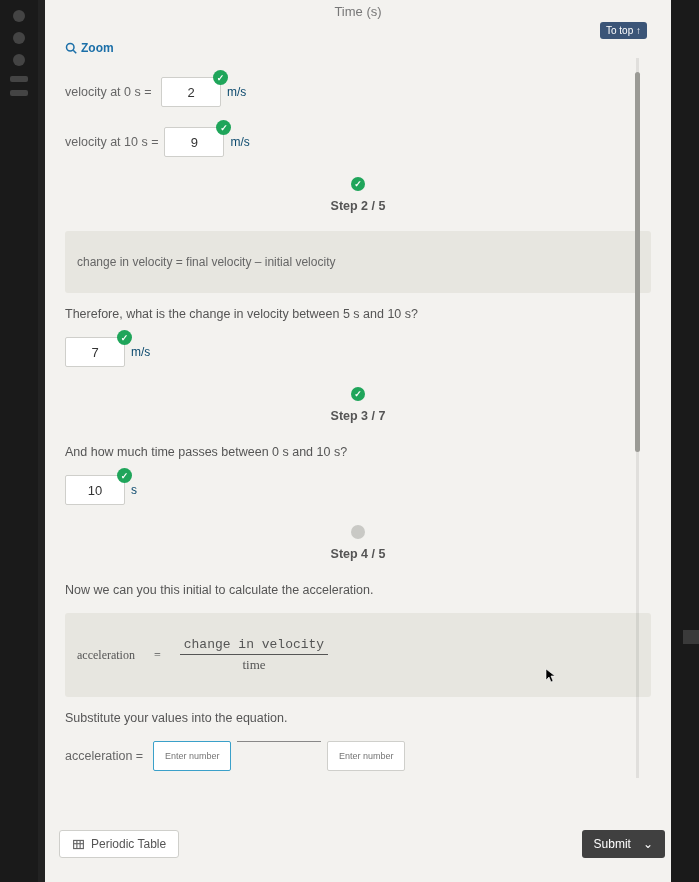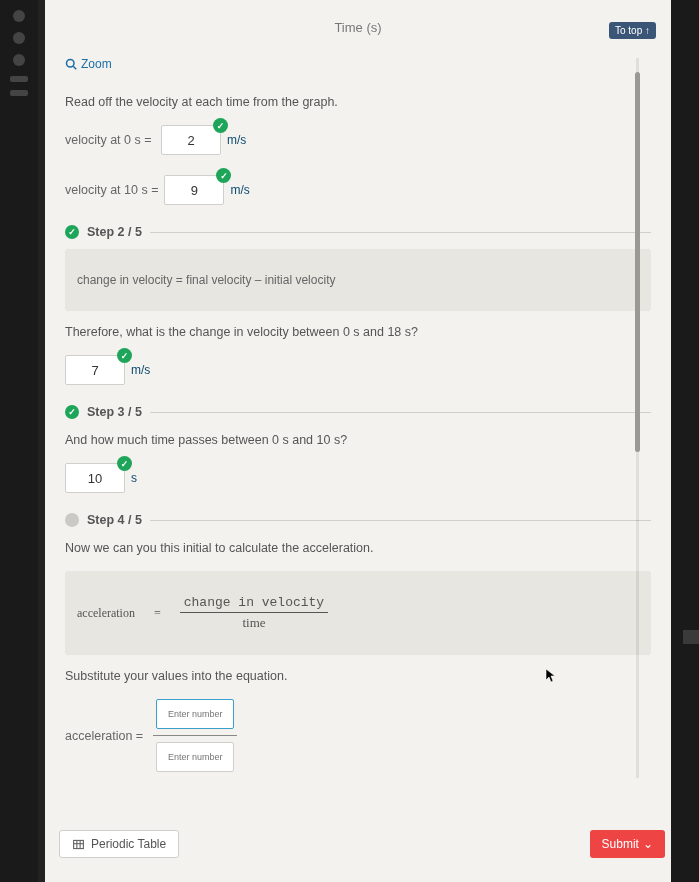--- a/index.html
+++ b/index.html
@@ -22,36 +22,36 @@
       position: absolute;
       left: 45px; right: 28px; top: 0; bottom: 0;
       background: #f3f2ef;
       padding: 0 14px 0 14px;
       overflow: hidden;
     }
     .top-label {
       text-align: center;
       color: #777;
       font-size: 13px;
-      padding: 20px 0 8px;
+      padding: 4px 0 8px;
     }
     .totop {
       position: absolute;
-      top: 22px; right: 15px;
+      top: 22px; right: 24px;
       background: #3b5577;
       color: #fff;
       font-size: 10px;
       padding: 3px 6px;
       border-radius: 3px;
       cursor: pointer;
     }
     .zoom-link {
       color: #1b6fa8;
       font-size: 12px;
-      font-weight: 400;
+      font-weight: 700;
       display: inline-flex;
       align-items: center;
       gap: 4px;
       margin: 14px 0 10px;
       cursor: pointer;
     }
     .zoom-link svg { width:12px;height:12px;stroke:#1b6fa8;stroke-width:2;fill:none;}
     .content { padding: 0 6px; }
     .instr { color:#555; font-size:12.5px; margin: 14px 0 16px; }
     .field-row { display:flex; align-items:center; gap:6px; margin: 12px 0 20px; color:#666; font-size:12.5px;}
@@ -71,20 +71,21 @@
     .check {
       position: absolute; top:-7px; right:-7px;
       width:15px;height:15px;border-radius:50%;
       background:#1fa55a; display:flex;align-items:center;justify-content:center;
     }
     .check::after{content:"✓";color:#fff;font-size:9px;font-weight:bold;}
     .unit { color:#0c4a6e; font-size:12px; }
     .step-header {
       display:flex; align-items:center; gap:8px;
       margin: 18px 0 10px;
+      flex-direction: column;
     }
     .step-header .bullet {
       width:14px;height:14px;border-radius:50%;
       display:flex;align-items:center;justify-content:center;flex-shrink:0;
     }
     .step-header .bullet.done { background:#1fa55a; }
     .step-header .bullet.done::after{content:"✓";color:#fff;font-size:9px;font-weight:bold;}
     .step-header .bullet.pending { background:#c9c9c5; }
     .step-header .title { color:#555;font-size:12.5px;font-weight:600;white-space:nowrap;}
     .step-header .line { flex:1;height:1px;background:#cfcfcb; }
@@ -96,38 +97,38 @@
       font-size:12px;
       margin: 6px 0 10px;
     }
     .eq-row { display:flex;align-items:center;gap:19px;font-family:Georgia,serif;color:#555;}
     .frac { display:inline-flex;flex-direction:column;align-items:center;font-size:13px;}
     .frac .num { border-bottom:1px solid #555;padding:0 4px 2px;font-family:Liberation Mono, monospace;}
     .frac .den { padding:2px 4px 0;text-align:center;}
     .sub-row {
       display:flex;align-items:center;gap:10px;margin:14px 0 10px;color:#666;font-size:12.5px;
     }
-    .frac-inputs { display:flex;flex-direction:column;align-items:center;gap:6px;}
+    .frac-inputs { display:flex;flex-direction:row;gap:6px;}
     .frac-inputs .divider{width:84px;height:1px;background:#888;}
     .footer {
       position:absolute;left:45px;right:20px;bottom:14px;
       display:flex;justify-content:flex-start;align-items:center;
       padding:10px 14px;
     }
     .pt-btn {
       background:#fff;border:1px solid #cfcfcb;border-radius:3px;
       padding:6px 12px;font-size:12px;color:#555;
       display:inline-flex;align-items:center;gap:6px;cursor:pointer;
     }
     .pt-btn svg{width:13px;height:13px;stroke:#666;fill:none;stroke-width:1.4;}
     .submit-btn{
       position:absolute;right:14px;
-      background:#ef4444;color:#fff;border:none;border-radius:3px;
+      background:#404040;color:#fff;border:none;border-radius:3px;
       padding:7px 12px;font-size:12px;cursor:pointer;
-      display:inline-flex;align-items:center;gap:4px;
+      display:inline-flex;align-items:center;gap:12px;
     }
     .scroll-track {
       position:absolute; right:32px; top:58px; width:3px; height:720px;
       background: rgba(0,0,0,0.08);
     }
     .scroll-thumb {
       position:absolute; width:5px; right:-1px; height:380px; top:14px;
       background:#9a9a95; border-radius:3px;
     }
     .cursor {
@@ -161,21 +162,20 @@
   <div class="content">
 
     <div class="zoom-link">
       <svg viewBox="0 0 16 16">
           <circle cx="7" cy="7" r="5"></circle>
           <line x1="11" y1="11" x2="15" y2="15"></line>
         </svg>
       <span>Zoom</span>
     </div>
 
-    <div class="instr">Read off the velocity at each time from the graph.</div>
 
     <div class="field-row">
       <span class="label">velocity at 0 s =</span>
       <span class="input-wrap">
         <input class="num-input" value="2" style="">
         <span class="check"></span>
       </span>
       <span class="unit">m/s</span>
     </div>
 
@@ -188,32 +188,32 @@
       <span class="unit">m/s</span>
     </div>
 
     <div class="step-header">
       <span class="bullet done"></span>
       <span class="title">Step 2 / 5</span>
       <span class="line"></span>
     </div>
 
     <div class="formula-box">change in velocity = final velocity – initial velocity</div>
-    <div class="instr">Therefore, what is the change in velocity between 0 s and 18 s?</div>
+    <div class="instr">Therefore, what is the change in velocity between 5 s and 10 s?</div>
     <div class="field-row">
       <span class="input-wrap">
         <input class="num-input" value="7" style="">
         <span class="check"></span>
       </span>
       <span class="unit">m/s</span>
     </div>
 
     <div class="step-header">
       <span class="bullet done"></span>
-      <span class="title">Step 3 / 5</span>
+      <span class="title">Step 3 / 7</span>
       <span class="line"></span>
     </div>
     <div class="instr">And how much time passes between 0 s and 10 s?</div>
     <div class="field-row">
       <span class="input-wrap">
         <input class="num-input" value="10" style="">
         <span class="check"></span>
       </span>
       <span class="unit">s</span>
     </div>

